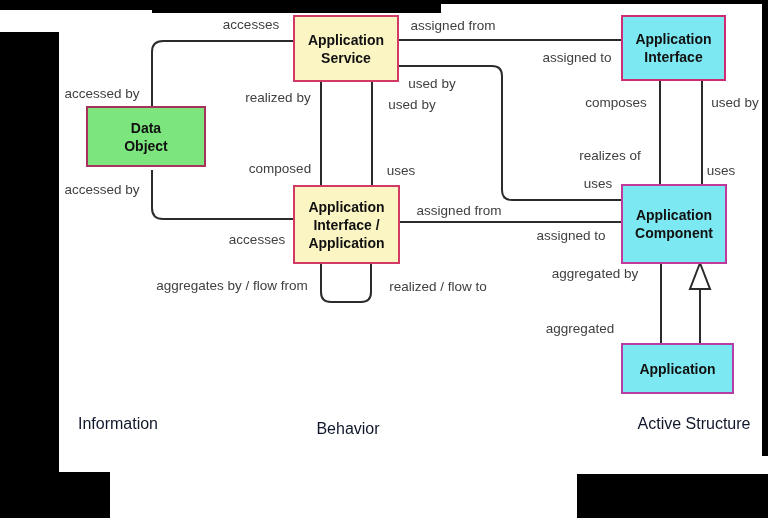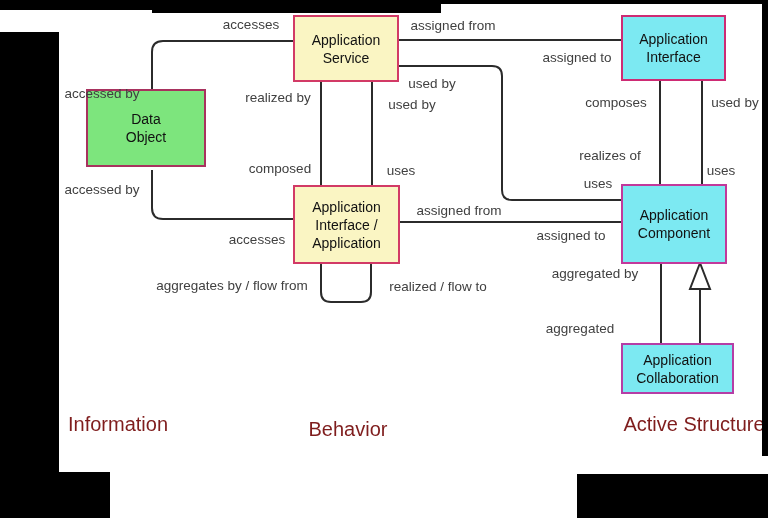--- a/index.html
+++ b/index.html
@@ -3,25 +3,25 @@
 <meta charset="utf-8">
 <style>
   html,body{margin:0;padding:0;}
   body{width:768px;height:518px;position:relative;background:#ffffff;
        font-family:"Liberation Sans", sans-serif;overflow:hidden;}
   .layer{position:absolute;left:0;top:0;width:768px;height:518px;}
   svg.layer{pointer-events:none;}
   .node{position:absolute;box-sizing:border-box;border:2px solid #c0306a;
         display:flex;flex-direction:column;align-items:center;justify-content:center;
         text-align:center;}
-  .nline{font-weight:normal;font-size:14px;line-height:18px;color:#111;white-space:nowrap;}
+  .nline{font-weight:bold;font-size:14px;line-height:18px;color:#111;white-space:nowrap;}
   .elabel{position:absolute;transform:translate(-50%,-50%);font-size:13.5px;
           color:#404040;white-space:nowrap;}
-  .slabel{position:absolute;transform:translate(-50%,-50%);font-size:20px;
-          color:#7f1d1d;white-space:nowrap;}
+  .slabel{position:absolute;transform:translate(-50%,-50%);font-size:16px;
+          color:#0f172a;white-space:nowrap;}
   .mask{position:absolute;background:#000;}
 </style>
 </head>
 <body>
 
 <svg class="layer" width="768" height="518" viewBox="0 0 768 518">
   <g fill="none" stroke="#2b2b2b" stroke-width="2">
     <path d="M 152 106 V 52 Q 152 41 163 41 H 294"></path>
     <path d="M 152 170 V 208 Q 152 219 163 219 H 294"></path>
     <path d="M 321 80 V 186"></path>
@@ -31,21 +31,21 @@
     <path d="M 660 80 V 185"></path>
     <path d="M 702 80 V 185"></path>
     <path d="M 399 222 H 622"></path>
     <path d="M 321 262 V 292 Q 321 302 331 302 H 361 Q 371 302 371 292 V 262"></path>
     <path d="M 661 262 V 344"></path>
     <path d="M 700 288 V 344"></path>
     <polygon points="700,263 690,289 710,289" fill="#ffffff"></polygon>
   </g>
 </svg>
 
-<div class="node" style="left: 86px; top: 89px; width: 120px; height: 78px; background: rgb(125, 229, 125); border-color: rgb(168, 50, 94);">
+<div class="node" style="left: 86px; top: 106px; width: 120px; height: 61px; background: rgb(125, 229, 125); border-color: rgb(168, 50, 94);">
   <span class="nline">Data</span>
   <span class="nline">Object</span>
 </div>
 
 <div class="node" style="left: 293px; top: 15px; width: 106px; height: 67px; background: rgb(250, 245, 195); border-color: rgb(210, 58, 102);">
   <span class="nline">Application</span>
   <span class="nline">Service</span>
 </div>
 
 <div class="node" style="left: 621px; top: 15px; width: 105px; height: 66px; background: rgb(124, 233, 242); border-color: rgb(206, 43, 116);">
@@ -59,21 +59,20 @@
   <span class="nline">Application</span>
 </div>
 
 <div class="node" style="left: 621px; top: 184px; width: 106px; height: 80px; background: rgb(124, 233, 242); border-color: rgb(194, 56, 155);">
   <span class="nline">Application</span>
   <span class="nline">Component</span>
 </div>
 
 <div class="node" style="left: 621px; top: 343px; width: 113px; height: 51px; background: rgb(124, 233, 242); border-color: rgb(181, 61, 166);">
   <span class="nline">Application</span>
-  <span class="nline">Collaboration</span>
 </div>
 
 <span class="elabel" style="left:251px;top:24px">accesses</span>
 <span class="elabel" style="left:102px;top:93px">accessed by</span>
 <span class="elabel" style="left:102px;top:189px">accessed by</span>
 <span class="elabel" style="left:257px;top:239px">accesses</span>
 <span class="elabel" style="left:278px;top:97px">realized by</span>
 <span class="elabel" style="left:280px;top:168px">composed</span>
 <span class="elabel" style="left:412px;top:104px">used by</span>
 <span class="elabel" style="left:401px;top:170px">uses</span>

